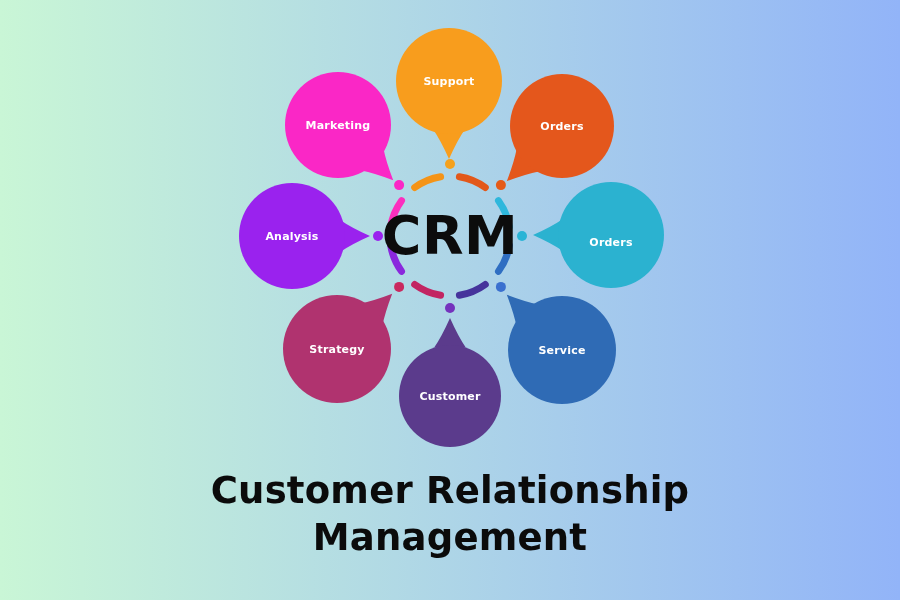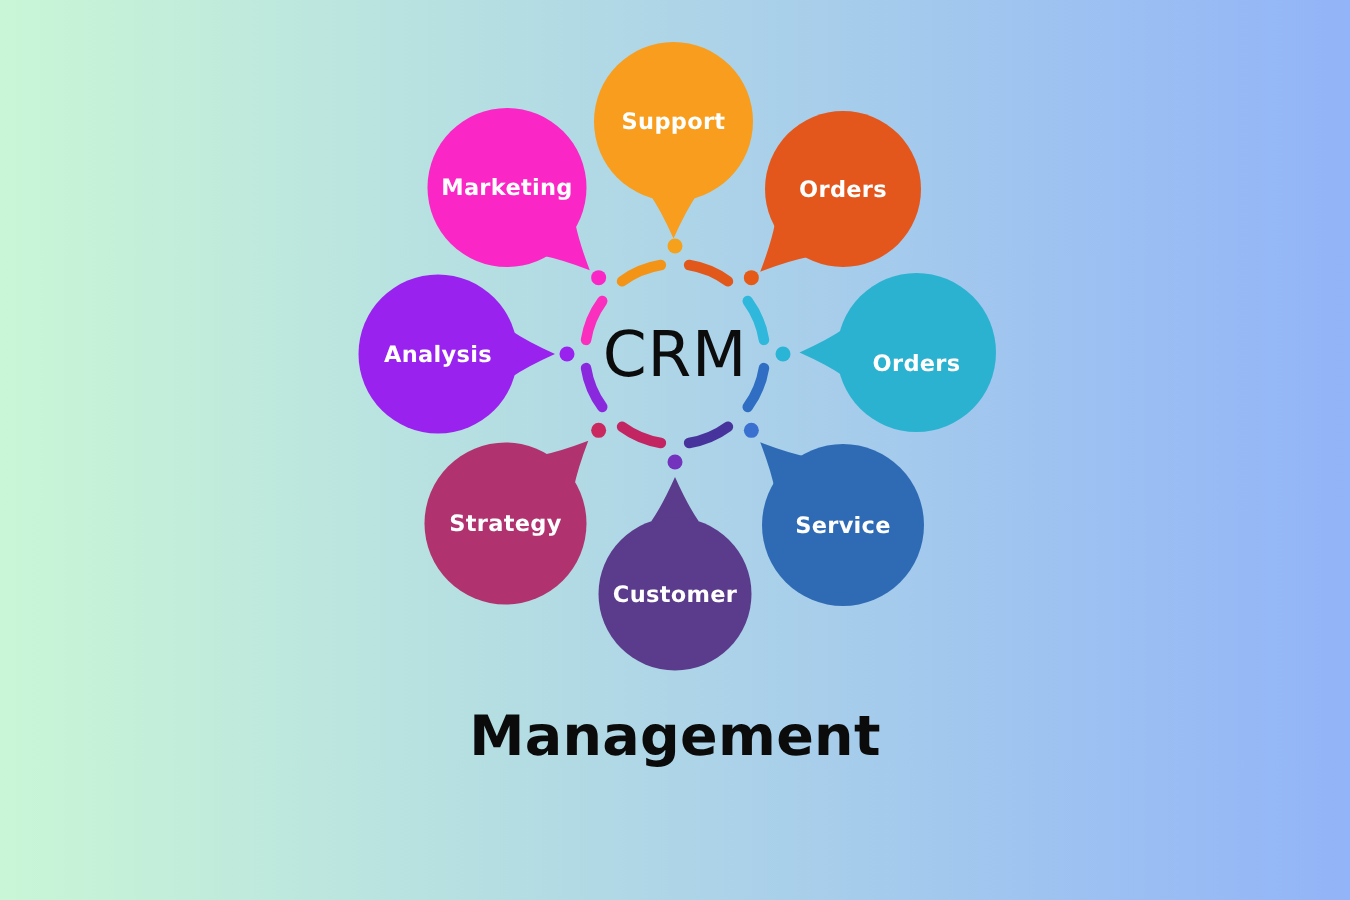--- a/index.html
+++ b/index.html
@@ -9,31 +9,31 @@
     height: 600px;
     overflow: hidden;
     font-family: "DejaVu Sans", "Liberation Sans", sans-serif;
   }
   .stage svg { position: absolute; left: 0; top: 0; }
   .bubble-label {
     position: absolute;
     transform: translate(-50%, -50%);
     color: #ffffff;
     font-weight: bold;
-    font-size: 15px;
+    font-size: 11px;
     letter-spacing: 0.2px;
     white-space: nowrap;
   }
   .crm-label {
     position: absolute;
     left: 450px; top: 237px;
     transform: translate(-50%, -52%);
     color: #0c0c0c;
-    font-weight: normal;
-    font-size: 42px;
+    font-weight: bold;
+    font-size: 54px;
     letter-spacing: 0.5px;
   }
   .main-title {
     position: absolute;
     left: 0; right: 0; top: 468px;
     text-align: center;
     color: #0b0b0b;
     font-weight: bold;
     font-size: 37px;
     line-height: 1.27;
@@ -120,16 +120,17 @@
   <div class="bubble-label" style="left:611px; top:242px;">Orders</div>
   <div class="bubble-label" style="left:562px; top:350px;">Service</div>
   <div class="bubble-label" style="left:450px; top:396px;">Customer</div>
   <div class="bubble-label" style="left:337px; top:349px;">Strategy</div>
   <div class="bubble-label" style="left:292px; top:236px;">Analysis</div>
   <div class="bubble-label" style="left:338px; top:125px;">Marketing</div>
 
   <div class="crm-label">CRM</div>
 
   <div class="main-title">
+    <div>Customer Relationship</div>
     <div>Management</div>
   </div>
 
 </div>
 
 </body></html>

